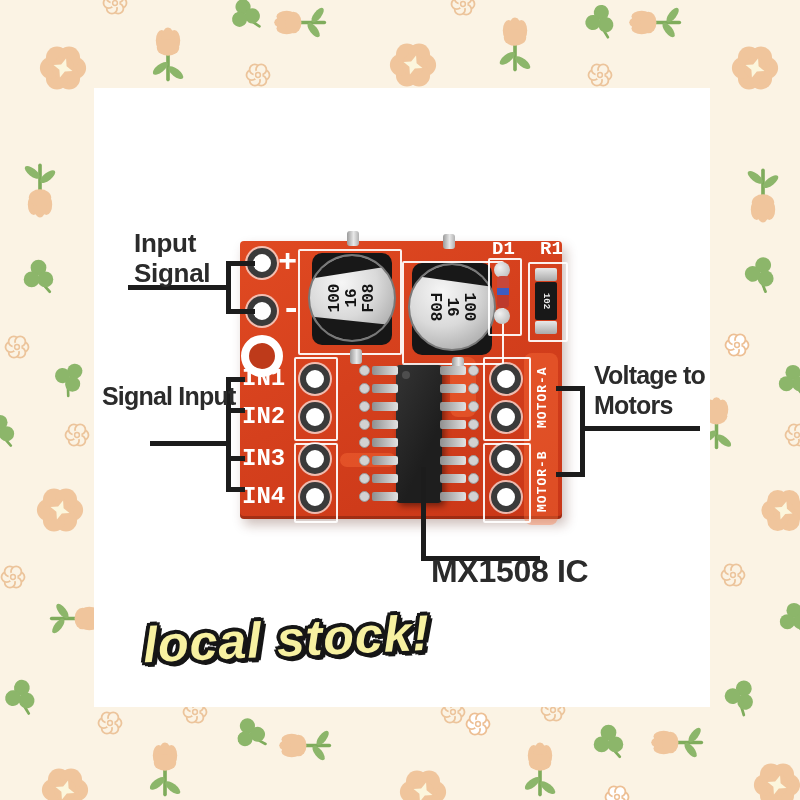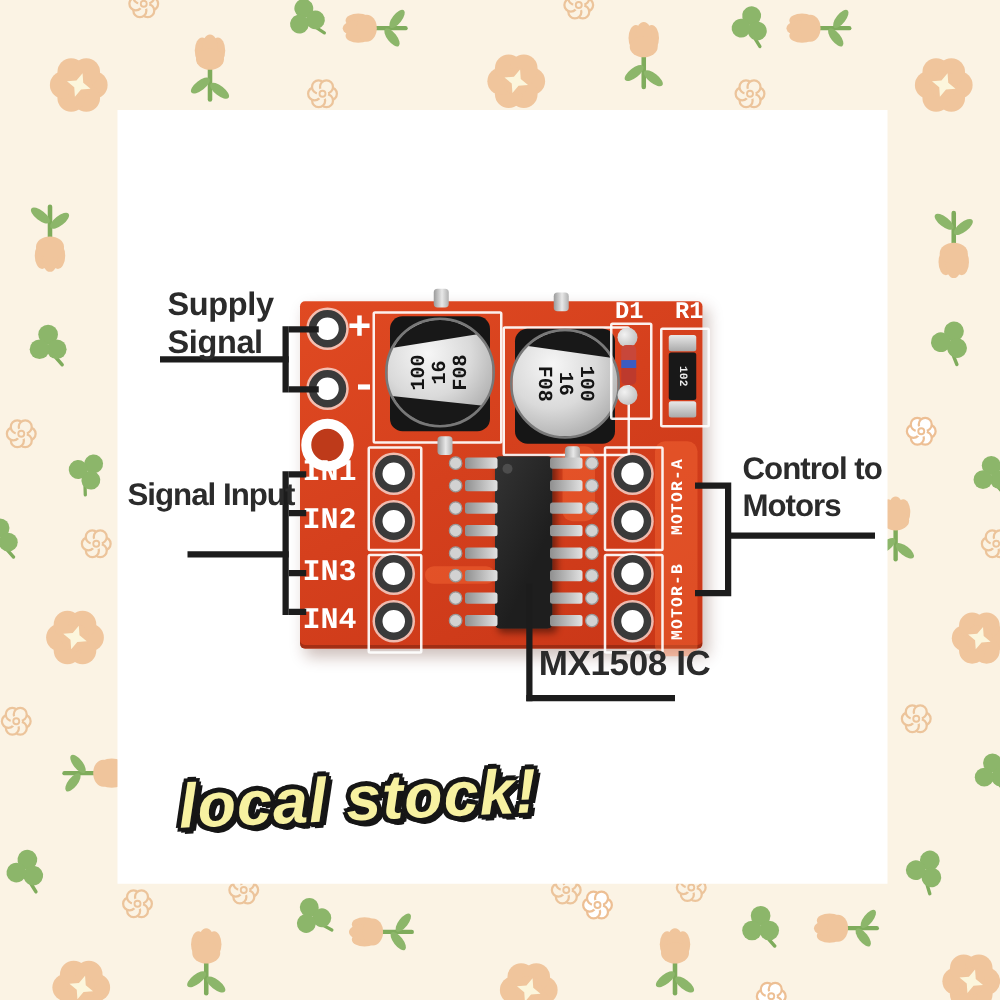--- a/index.html
+++ b/index.html
@@ -700,26 +700,26 @@
 
   <div class="cl" style="left:580px;top:386px;width:5px;height:91px;"></div>
   <div class="cl" style="left:556px;top:386px;width:24px;height:5px;"></div>
   <div class="cl" style="left:556px;top:472px;width:24px;height:5px;"></div>
   <div class="cl" style="left:580px;top:426px;width:120px;height:5px;"></div>
 
   <div class="cl" style="left:421px;top:467px;width:5px;height:94px;"></div>
   <div class="cl" style="left:421px;top:556px;width:119px;height:5px;"></div>
 
   <div class="anno" style="left:134px;top:228px;">
-    <div>Supply</div>
+    <div>Input</div>
     <div>Signal</div>
   </div>
   <div class="anno small" style="left:102px;top:381px;">
     <div>Signal Input</div>
   </div>
   <div class="anno small" style="left:594px;top:360px;">
-    <div>Control to</div>
+    <div>Voltage to</div>
     <div>Motors</div>
   </div>
-  <div class="anno" style="left:431px;top:516px;font-size:28px;">MX1508 IC</div>
+  <div class="anno" style="left:431px;top:556px;font-size:32px;">MX1508 IC</div>
 
   <div class="sticker">local stock!</div>
 </div>
 
 </body></html>

